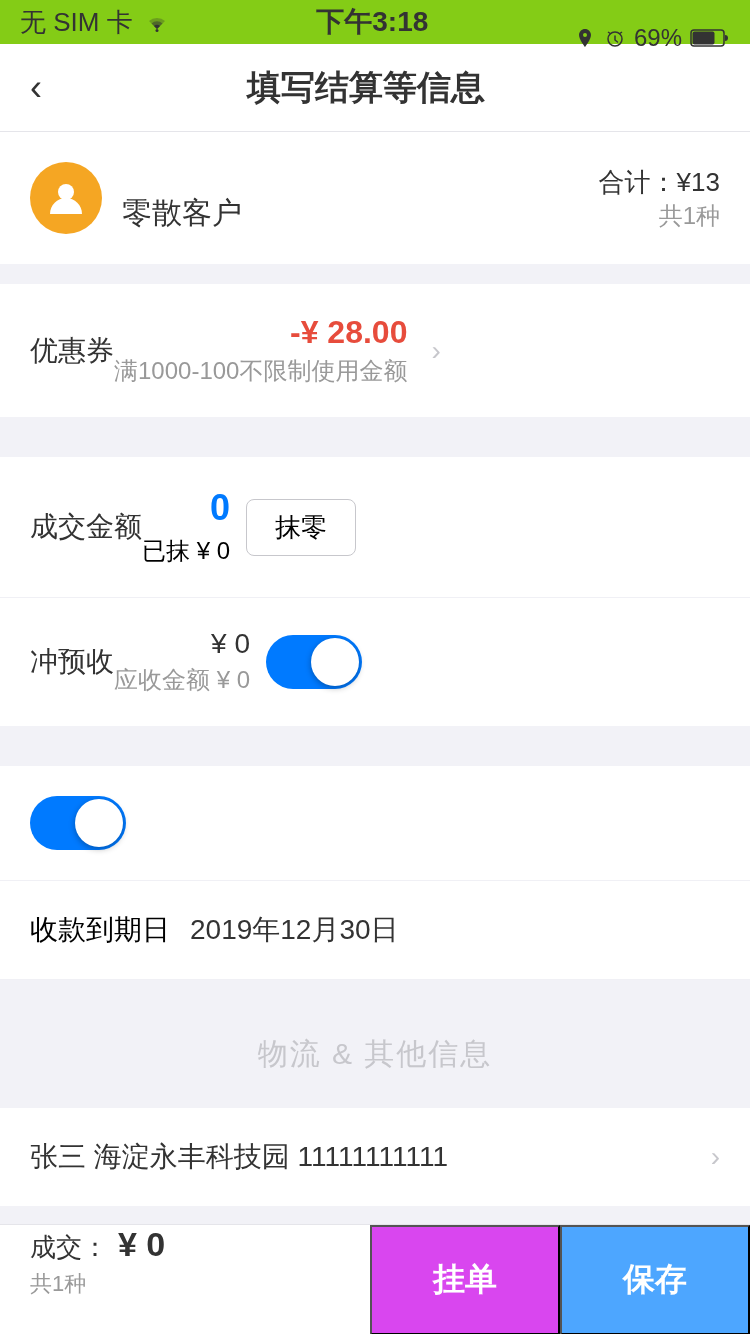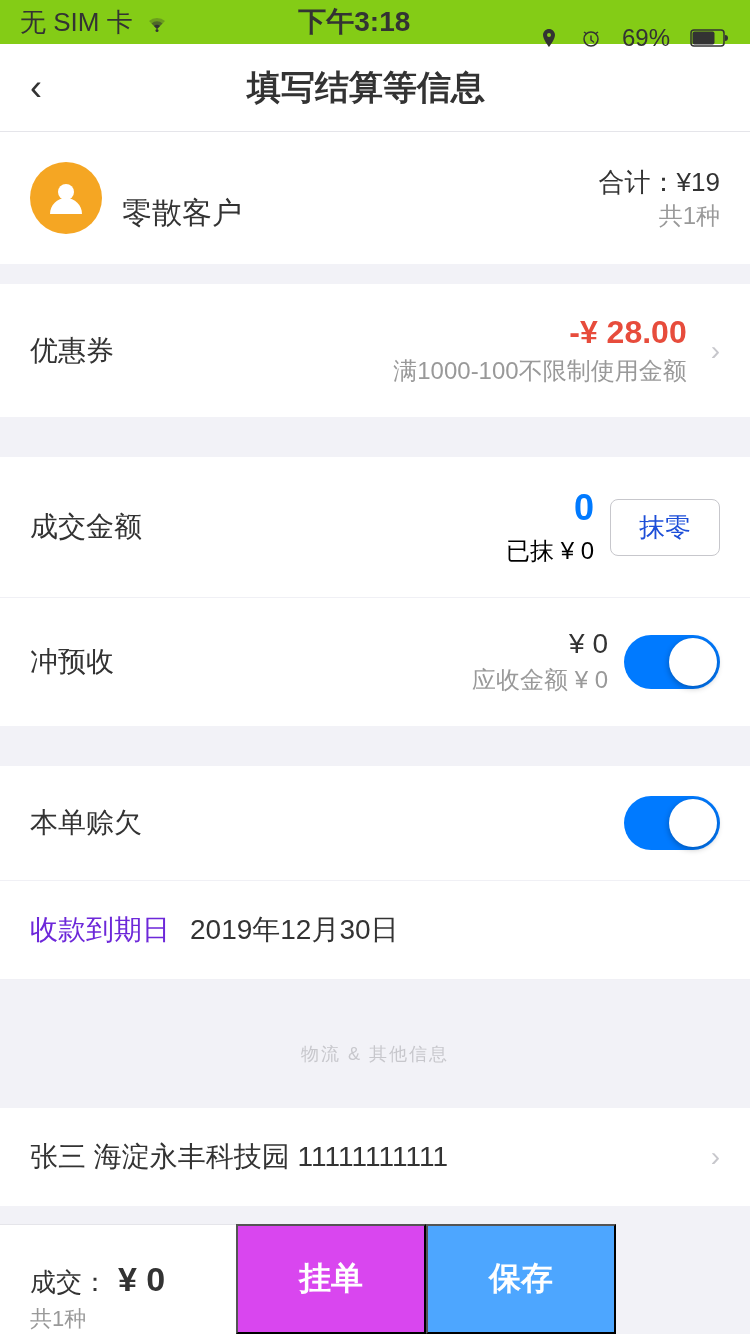--- a/index.html
+++ b/index.html
@@ -20,21 +20,21 @@
       background: #84cc16;
       display: flex;
       align-items: center;
       justify-content: space-between;
       padding: 0 20px;
       font-size: 26px;
       font-weight: 500;
     }
     .status-left { display: flex; align-items: center; gap: 10px; }
     .status-center { font-weight: 600; font-size: 28px; }
-    .status-right { display: flex; align-items: center; gap: 20px; font-size: 24px; margin-top: 32px; }
+    .status-right { display: flex; align-items: center; gap: 8px; font-size: 24px; margin-top: 32px; }
 
     
     .nav-bar {
       height: 88px;
       background: #fff;
       display: flex;
       align-items: center;
       padding: 0 30px;
       border-bottom: 1px solid #e5e5ea;
     }
@@ -83,21 +83,20 @@
     .customer-right { text-align: right; }
     .total-label { font-size: 26px; color: #333; }
     .total-count { font-size: 24px; color: #999; }
 
     
     .row-item {
       background: #fff;
       padding: 30px;
       display: flex;
       align-items: center;
-      justify-content: space-between;
       border-bottom: 1px solid #f0f0f5;
       min-height: 88px;
     }
     .row-item:last-child { border-bottom: none; }
     .row-label { font-size: 28px; color: #333; }
     .row-right { display: flex; align-items: center; gap: 16px; text-align: right; }
     .discount-amount { font-size: 32px; font-weight: 600; color: #e74c3c; }
     .discount-desc { font-size: 24px; color: #999; margin-top: 4px; }
     .chevron { color: #c7c7cc; font-size: 28px; margin-left: 8px; }
 
@@ -105,21 +104,21 @@
     .amount-input-val {
       font-size: 36px;
       font-weight: 600;
       color: #007aff;
     }
     .round-btn {
       border: 1px solid #c7c7cc;
       border-radius: 8px;
       padding: 10px 28px;
       font-size: 26px;
-      color: #1d4ed8;
+      color: #000000;
       background: #fff;
       cursor: pointer;
     }
     .already-rounded { font-size: 24px; color: #000000; margin-top: 6px; }
 
     
     .precollect-right { text-align: right; }
     .precollect-amount { font-size: 28px; color: #333; }
     .precollect-receivable { font-size: 24px; color: #999; margin-top: 4px; }
 
@@ -152,54 +151,54 @@
 
     
     .due-date-row {
       background: #fff;
       padding: 30px;
       display: flex;
       align-items: center;
       gap: 20px;
       border-bottom: 1px solid #f0f0f5;
     }
-    .due-date-label { font-size: 28px; color: #6d28d9; }
+    .due-date-label { font-size: 28px; color: #000000; }
     .due-date-value { font-size: 28px; color: #333; }
 
     
     .logistics-sep {
       background: #f2f2f7;
       height: 68px;
       display: flex;
       align-items: center;
       justify-content: center;
     }
-    .logistics-sep-text { font-size: 18px; color: #c7c7cc; letter-spacing: 2px; }
+    .logistics-sep-text { font-size: 30px; color: #c7c7cc; letter-spacing: 2px; }
 
     
     .address-row {
       background: #fff;
       padding: 30px;
       display: flex;
       align-items: center;
       gap: 20px;
     }
     .address-label { font-size: 28px; color: #333; flex-shrink: 0; }
     .address-value { font-size: 28px; color: #333; flex: 1; }
 
     
     .bottom-bar {
       position: fixed;
       bottom: 0;
       left: 0;
-      width: 616px;
+      width: 750px;
       height: 110px;
       background: #fff;
       display: flex;
-      align-items: flex-end;
+      align-items: flex-start;
       border-top: 1px solid #e5e5ea;
     }
     .bottom-summary {
       flex: 1;
       padding: 0 30px;
     }
     .bottom-summary-top { font-size: 26px; color: #333; }
     .bottom-summary-amount { font-size: 34px; font-weight: 600; color: #333; }
     .bottom-summary-count { font-size: 22px; color: #999; margin-top: 4px; }
     .bottom-btn {
@@ -257,21 +256,21 @@
   <div class="customer-left">
     <div class="avatar">
       <svg width="40" height="40" viewBox="0 0 40 40">
         <circle cx="20" cy="14" r="8" fill="#fff"></circle>
         <path d="M4 36c0-8.8 7.2-16 16-16s16 7.2 16 16" fill="#fff"></path>
       </svg>
     </div>
     <span class="customer-name">零散客户</span>
   </div>
   <div class="customer-right">
-    <div class="total-label">合计：¥19</div>
+    <div class="total-label">合计：¥13</div>
     <div class="total-count">共1种</div>
   </div>
 </div>
 
 <div class="card">
   <div class="row-item">
     <span class="row-label">优惠券</span>
     <div class="row-right">
       <div>
         <div class="discount-amount">-¥ 28.00</div>
@@ -307,21 +306,20 @@
         <div class="toggle-knob"></div>
       </div>
     </div>
   </div>
 </div>
 
 <div class="section-sep"></div>
 
 <div class="card">
   <div class="row-item">
-    <span class="row-label">本单赊欠</span>
     <div class="row-right">
       <div class="toggle">
         <div class="toggle-knob"></div>
       </div>
     </div>
   </div>
 
   <div class="due-date-row">
     <span class="due-date-label">收款到期日</span>
     <span class="due-date-value">2019年12月30日</span>

